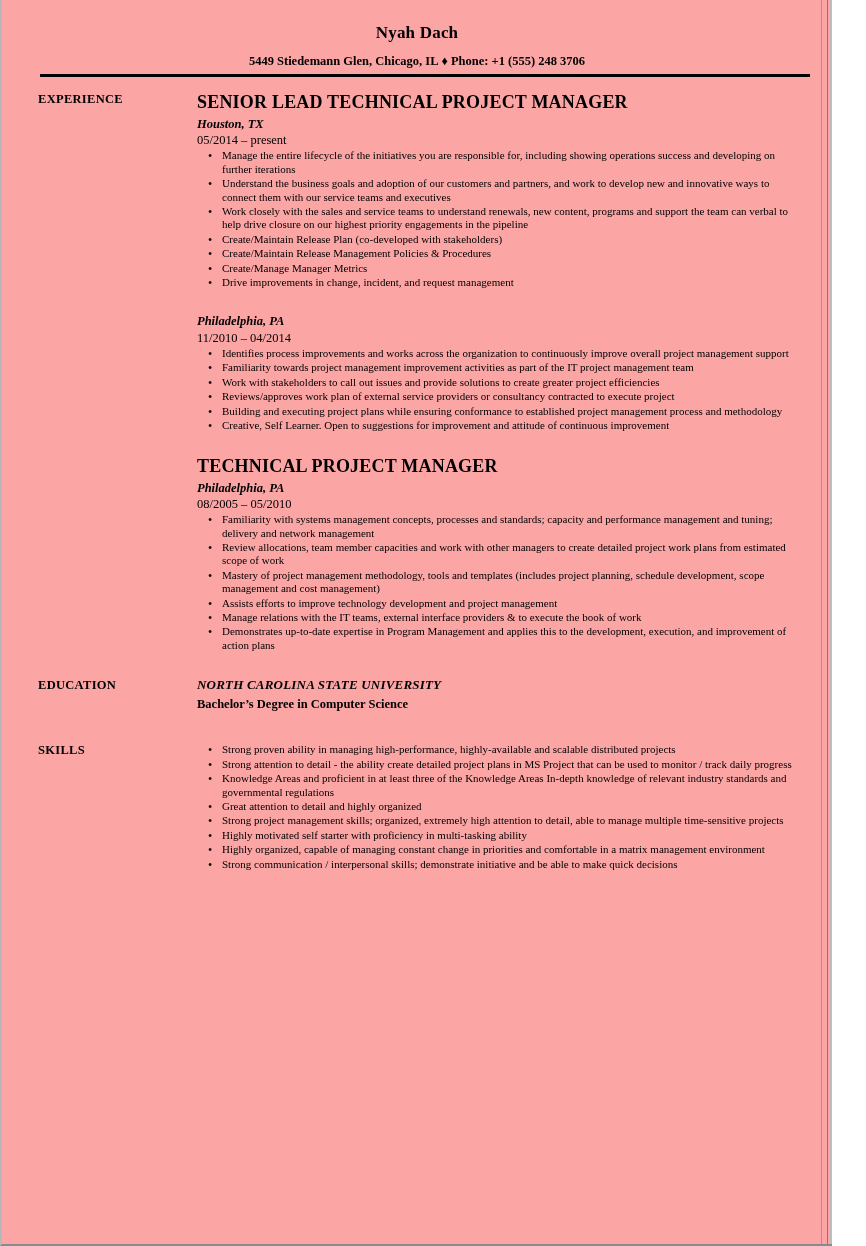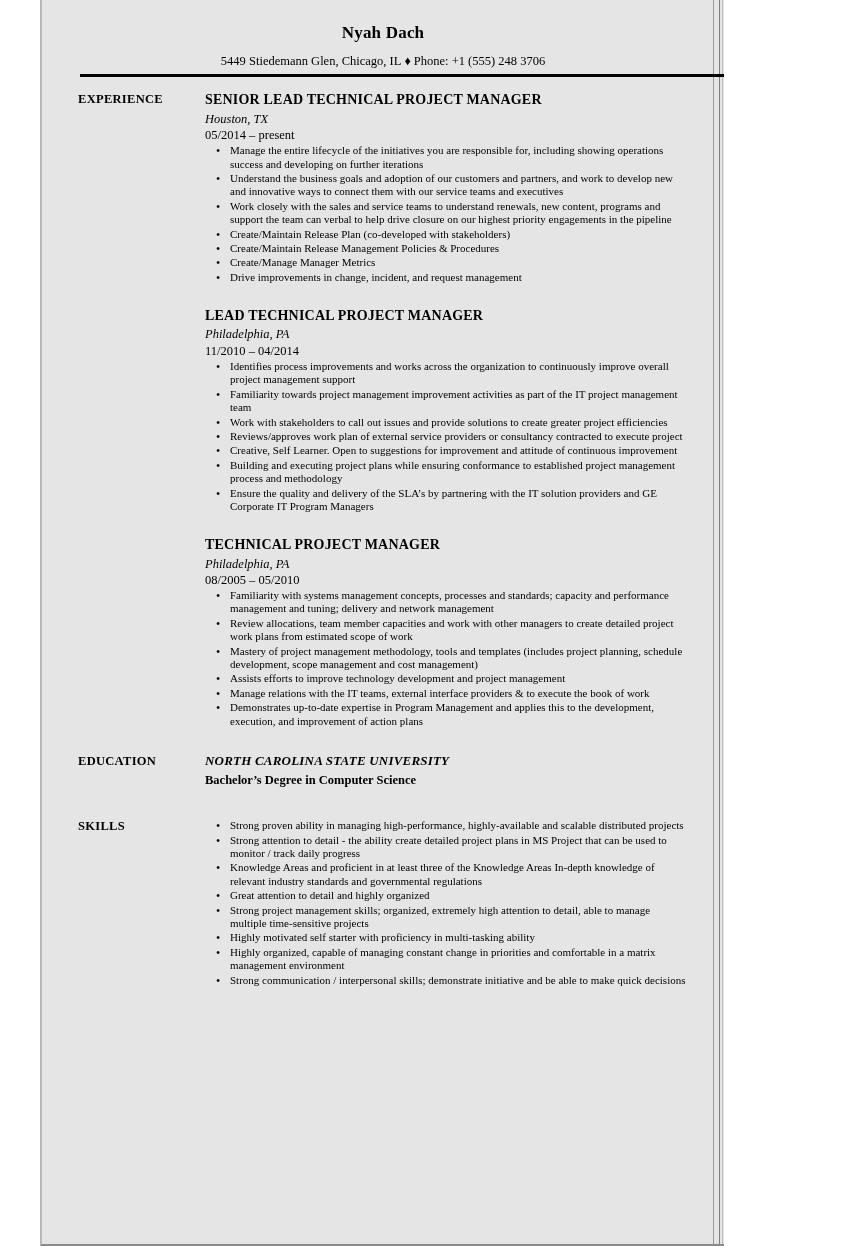--- a/index.html
+++ b/index.html
@@ -7,28 +7,27 @@
     margin: 0;
     padding: 0;
     background: #ffffff;
   }
   body {
     font-family: "Liberation Serif", "DejaVu Serif", serif;
     color: #000000;
   }
   #page {
     position: relative;
-    width: 684px;
+    width: 832px;
     height: 1246px;
-    background: #e5e5e5;
+    background: #fca5a5;
     overflow: hidden;
     box-sizing: border-box;
     border-left: 2px solid #b8b8b8;
     border-bottom: 2px solid #8a8a8a;
-    margin-left: 40px;
   }
   
   .edge-rule {
     position: absolute;
     top: 0;
     bottom: 0;
     width: 1px;
     background: #9a9a9a;
   }
   .edge-rule.r1 { right: 10px; }
@@ -48,66 +47,67 @@
   .cand-name {
     font-size: 17px;
     font-weight: bold;
     letter-spacing: 0.2px;
     margin: 0;
     padding: 0 0 0 0;
     line-height: 1.1;
   }
   .contact-line {
     font-size: 12.5px;
-    font-weight: normal;
+    font-weight: bold;
     margin: 0;
     padding-top: 12px;
     line-height: 1.1;
   }
   .diamond-sep {
     padding: 0 3px;
   }
   .head-rule {
     margin: 6px 0 0 38px;
     width: 770px;
     height: 3px;
     background: #000000;
   }
 
   
   .section {
     display: flex;
     align-items: flex-start;
     padding-left: 36px;
+    gap: 32px;
   }
   .section-label {
     flex: 0 0 127px;
     font-size: 12.5px;
     font-weight: bold;
     letter-spacing: 0.3px;
     line-height: 1.25;
     padding-top: 1px;
   }
   .section-body {
     flex: 1 1 auto;
     padding-right: 38px;
     min-width: 0;
   }
 
   
   .job-title {
-    font-size: 14px;
+    font-size: 18px;
     font-weight: bold;
     letter-spacing: 0.2px;
     line-height: 1.3;
     margin: 0;
   }
   .job-location {
     font-size: 12.5px;
-    font-weight: normal;
+    font-weight: bold;
     font-style: italic;
     line-height: 1.3;
     margin: 0;
     padding-top: 1px;
   }
   .job-dates {
     font-size: 12.5px;
     line-height: 1.3;
     margin: 0;
     padding-top: 0px;
@@ -191,31 +191,29 @@
             <li>Create/Maintain Release Plan (co-developed with stakeholders)</li>
             <li>Create/Maintain Release Management Policies &amp; Procedures</li>
             <li>Create/Manage Manager Metrics</li>
             <li>Drive improvements in change, incident, and request management</li>
           </ul>
         </div>
 
         <div class="job-gap"></div>
 
         <div class="job-block">
-          <div class="job-title">LEAD TECHNICAL PROJECT MANAGER</div>
           <div class="job-location">Philadelphia, PA</div>
           <div class="job-dates">11/2010 – 04/2014</div>
           <ul class="bullets">
             <li>Identifies process improvements and works across the organization to continuously improve overall project management support</li>
             <li>Familiarity towards project management improvement activities as part of the IT project management team</li>
             <li>Work with stakeholders to call out issues and provide solutions to create greater project efficiencies</li>
             <li>Reviews/approves work plan of external service providers or consultancy contracted to execute project</li>
+            <li>Building and executing project plans while ensuring conformance to established project management process and methodology</li>
             <li>Creative, Self Learner. Open to suggestions for improvement and attitude of continuous improvement</li>
-            <li>Building and executing project plans while ensuring conformance to established project management process and methodology</li>
-            <li>Ensure the quality and delivery of the SLA’s by partnering with the IT solution providers and GE Corporate IT Program Managers</li>
           </ul>
         </div>
 
         <div class="job-gap"></div>
 
         <div class="job-block">
           <div class="job-title">TECHNICAL PROJECT MANAGER</div>
           <div class="job-location">Philadelphia, PA</div>
           <div class="job-dates">08/2005 – 05/2010</div>
           <ul class="bullets">

